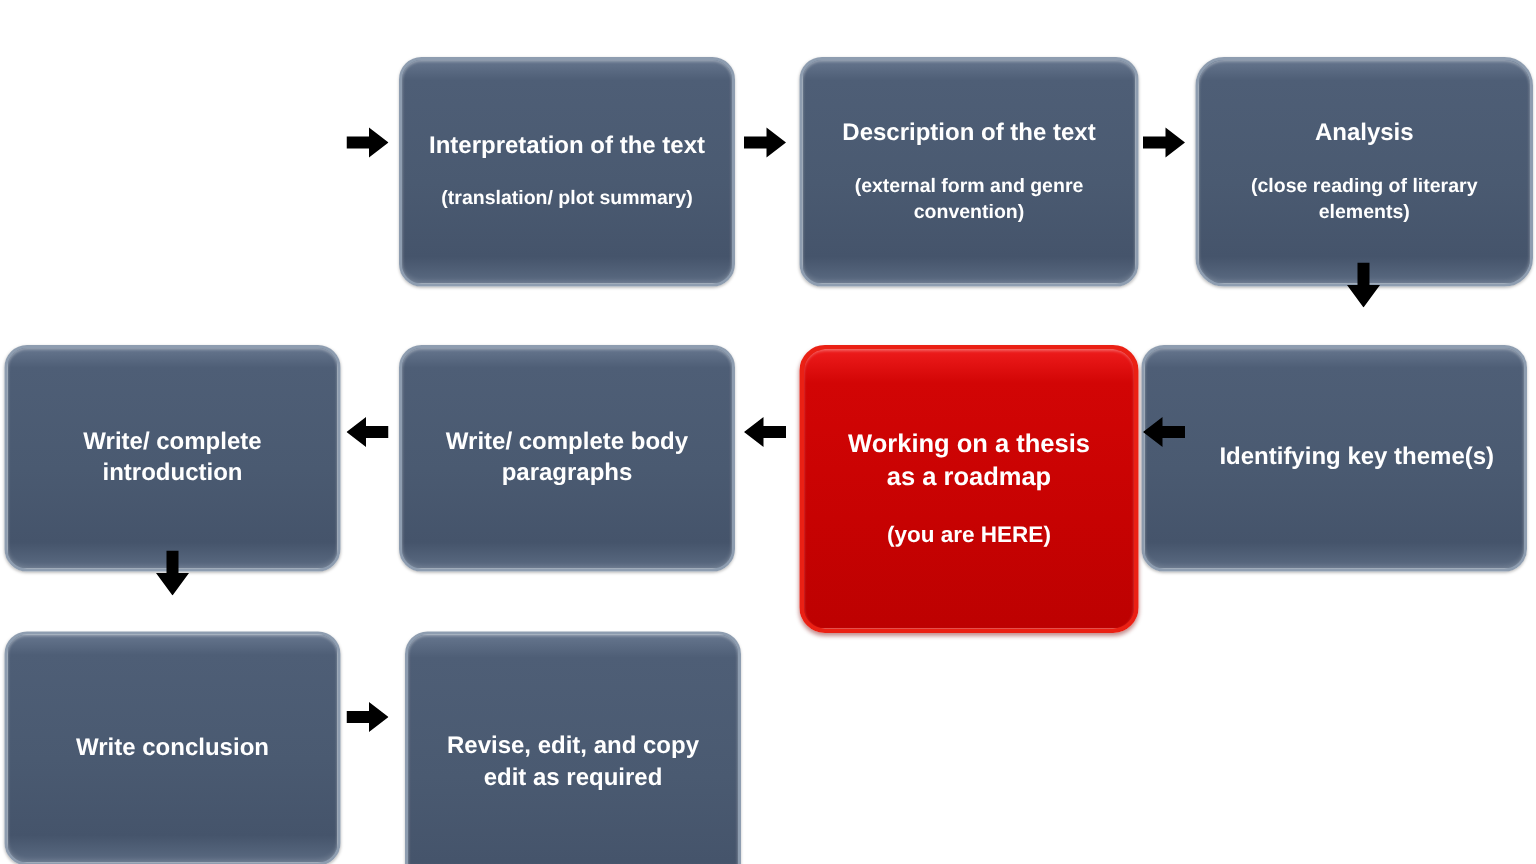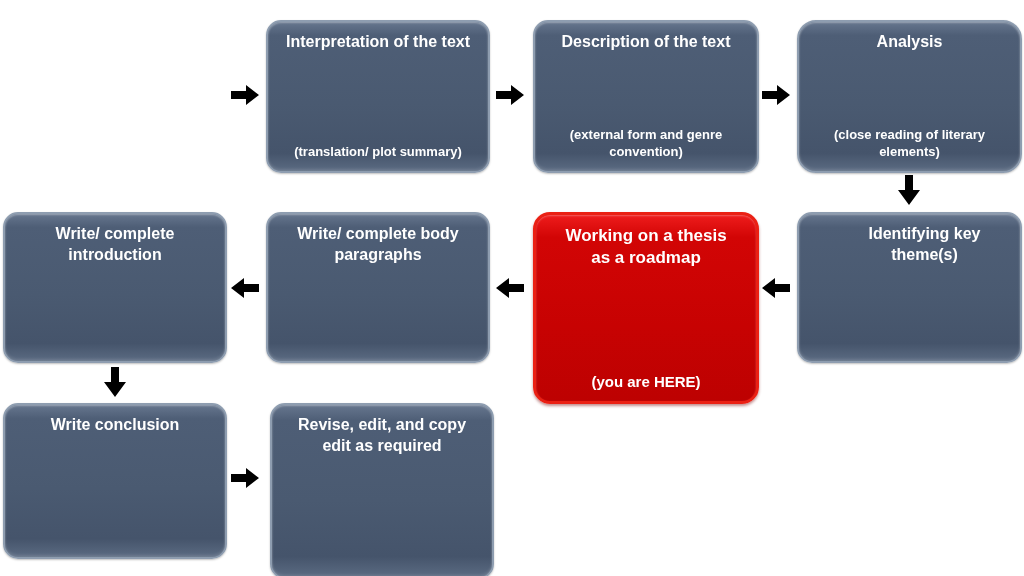--- a/index.html
+++ b/index.html
@@ -19,24 +19,25 @@
     position: absolute;
     box-sizing: border-box;
     border-radius: 15px;
     border: 2px solid #8e9db0;
     background: linear-gradient(180deg, #66768e 0%, #4e5e76 9%, #4a5a71 55%, #45546b 88%, #5b6b82 100%);
     box-shadow: inset 0 1px 2px rgba(255,255,255,0.35), inset 0 -2px 3px rgba(255,255,255,0.12), 0 1px 2px rgba(0,0,0,0.25);
     color: #ffffff;
     display: flex;
     flex-direction: column;
     align-items: center;
-    justify-content: space-between;
+    justify-content: center;
     text-align: center;
     padding: 10px 18px;
     font-weight: bold;
+    margin-top: 18px;
   }
   .box .title {
     font-size: 16px;
     line-height: 1.3;
     font-weight: bold;
   }
   .box .subtitle {
     font-size: 13px;
     line-height: 1.3;
     margin-top: 16px;
@@ -52,21 +53,21 @@
   .box.highlight .subtitle { font-size: 15px; margin-top: 18px; }
 
   
   .pos-a { left: 3px;   top: 20px;  width: 224px; height: 153px; }
   .pos-b { left: 266px; top: 20px;  width: 224px; height: 153px; }
   .pos-c { left: 533px; top: 20px;  width: 226px; height: 153px; }
   .pos-d { left: 797px; top: 20px;  width: 225px; height: 153px; border-radius: 19px; }
   .pos-e { left: 3px;   top: 212px; width: 224px; height: 151px; }
   .pos-f { left: 266px; top: 212px; width: 224px; height: 151px; }
   .pos-g { left: 533px; top: 212px; width: 226px; height: 192px; }
-  .pos-h { left: 797px; top: 212px; width: 225px; height: 151px; padding-left: 48px; }
+  .pos-h { left: 761px; top: 212px; width: 257px; height: 151px; padding-left: 48px; }
   .pos-i { left: 3px;   top: 403px; width: 224px; height: 156px; }
   .pos-j { left: 270px; top: 403px; width: 224px; height: 176px; }
 
   .arrow { position: absolute; }
   .arw-1 { left: 231px; top: 84px; }
   .arw-2 { left: 496px; top: 84px; }
   .arw-3 { left: 762px; top: 84px; }
   .ard-1 { left: 898px; top: 175px; }
   .alw-1 { left: 762px; top: 277px; }
   .alw-2 { left: 496px; top: 277px; }

